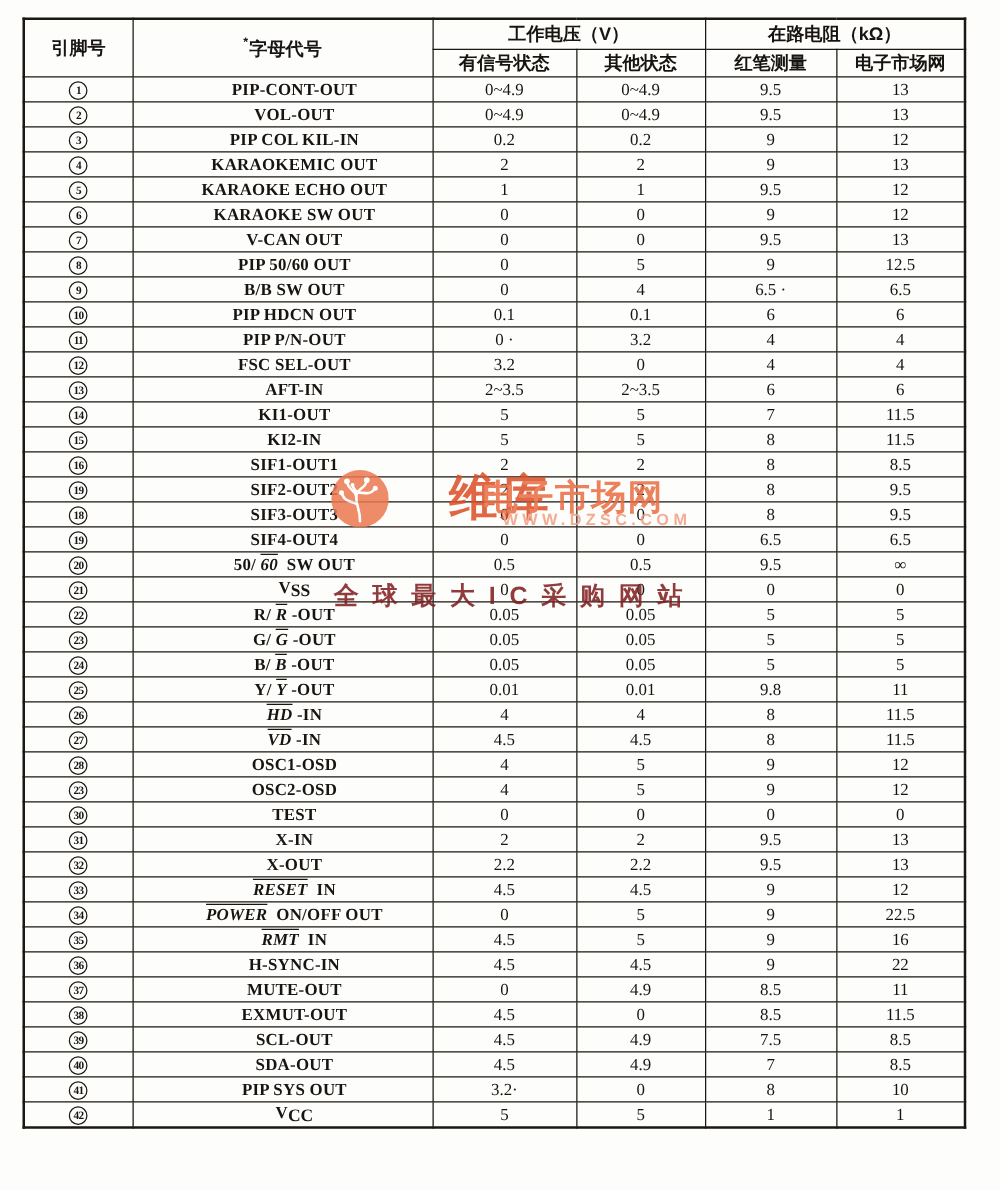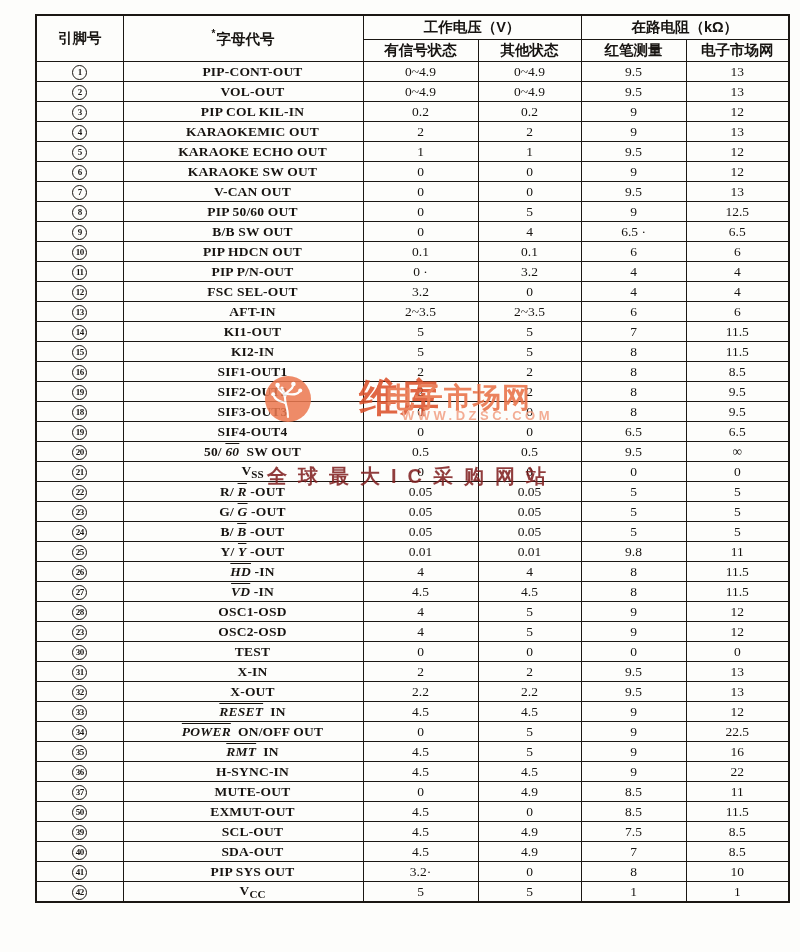--- a/index.html
+++ b/index.html
@@ -3,21 +3,21 @@
 <meta charset="utf-8">
 <style>
   html,body{margin:0;padding:0;}
   body{
     width:800px;height:952px;position:relative;overflow:hidden;
     background:#fdfdfb;color:#171411;
     font-family:"Liberation Serif","DejaVu Serif",serif;
   }
   
   table{
-    position:absolute;left:35px;top:14px;width:753px;
+    position:absolute;left:18px;top:14px;width:753px;
     border-collapse:collapse;table-layout:fixed;
     border:2.6px solid #1b1713;
     padding-left:12px;
   }
   th,td{border:1.7px solid #1b1713;padding:0;overflow:hidden;}
   thead th{
     font-family:"Liberation Sans","DejaVu Sans",sans-serif;
     font-weight:bold;font-size:14.5px;text-align:center;vertical-align:middle;
   }
   tr.hdr-group th{height:23px;}
@@ -29,21 +29,21 @@
     display:inline-flex;align-items:center;justify-content:center;
     width:15px;height:15px;border:1.2px solid #1b1713;border-radius:50%;
     font-size:9px;font-weight:600;letter-spacing:-0.5px;box-sizing:border-box;
   }
   td.lbl{
     text-align:center;padding-left:19px;font-weight:bold;
     white-space:pre;letter-spacing:0.2px;font-size:13.5px;
   }
   td.val{text-align:center;}
   .ov{text-decoration:overline;font-style:italic;}
-  .sb{font-size:11px;vertical-align:-3px;letter-spacing:0;}
+  .sb{font-size:14px;vertical-align:-3px;letter-spacing:0;}
   
   .watermark{
     position:absolute;left:261px;top:370px;width:292px;height:72px;
     opacity:0.86;pointer-events:none;
     font-family:"Liberation Sans","DejaVu Sans",sans-serif;z-index:5;
   }
   .wm-logo{position:absolute;left:4px;top:6px;width:46px;height:46px;}
   .wm-brand{
     position:absolute;left:53px;top:1px;font-size:39px;font-weight:bold;
     color:#dc4e27;letter-spacing:2px;white-space:nowrap;margin-left:45px;
@@ -380,21 +380,21 @@
         </tr>
         <tr>
           <td class="pin-cell"><span class="circ">37</span></td>
           <td class="lbl"><span>MUTE-OUT</span></td>
           <td class="val">0</td>
           <td class="val">4.9</td>
           <td class="val">8.5</td>
           <td class="val">11</td>
         </tr>
         <tr>
-          <td class="pin-cell"><span class="circ">50</span></td>
+          <td class="pin-cell"><span class="circ">38</span></td>
           <td class="lbl"><span>EXMUT-OUT</span></td>
           <td class="val">4.5</td>
           <td class="val">0</td>
           <td class="val">8.5</td>
           <td class="val">11.5</td>
         </tr>
         <tr>
           <td class="pin-cell"><span class="circ">39</span></td>
           <td class="lbl"><span>SCL-OUT</span></td>
           <td class="val">4.5</td>

